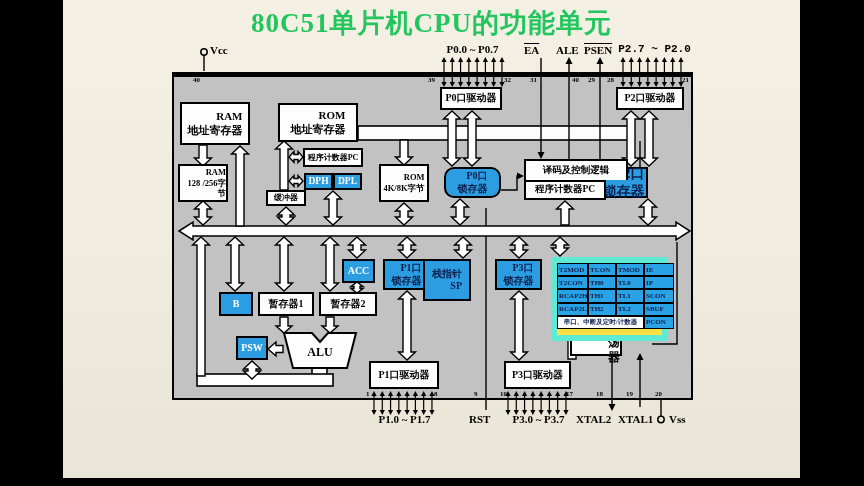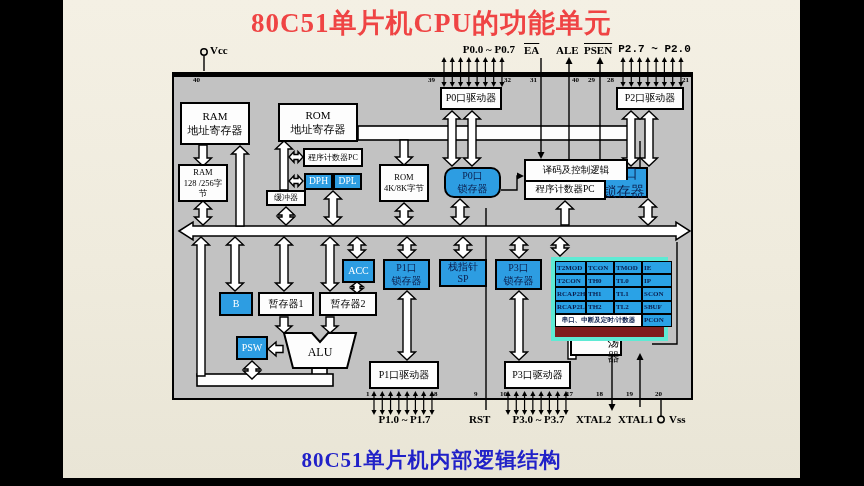--- a/index.html
+++ b/index.html
@@ -1,37 +1,37 @@
 <!DOCTYPE html>
 <html><head>
 <meta charset="utf-8">
 <style>
   html,body{margin:0;padding:0;}
   #stage{position:relative;width:864px;height:486px;background:#000;overflow:hidden;
          font-family:"Liberation Serif","DejaVu Serif",serif;}
   #paper{position:absolute;left:63px;top:0;width:737px;height:478px;
          background:linear-gradient(180deg,#f4f0e4 0%,#efebdd 55%,#e9e5d6 100%);}
   #title{position:absolute;left:63px;top:5px;width:737px;text-align:center;
-         font-size:27px;font-weight:bold;color:#ef4444;letter-spacing:1px;}
+         font-size:27px;font-weight:bold;color:#22c55e;letter-spacing:1px;}
   #caption{position:absolute;left:63px;top:446px;width:737px;text-align:center;
          font-size:21px;font-weight:bold;color:#2121c8;letter-spacing:1px;}
   #diagram{position:absolute;left:172px;top:72px;width:521px;height:328px;background:#c2c2c2;
          border:2px solid #000;border-top:5px solid #000;box-sizing:border-box;}
   #wires{position:absolute;left:0;top:0;width:864px;height:486px;z-index:2;}
   .box{position:absolute;z-index:3;display:flex;align-items:center;justify-content:center;
-       text-align:center;white-space:pre-line;box-sizing:border-box;font-weight:normal;line-height:1.25;}
+       text-align:right;white-space:pre-line;box-sizing:border-box;font-weight:bold;line-height:1.25;}
   .wbox{background:#fdfdfd;border:2px solid #000;color:#000;}
   .bbox{background:#2d9de2;border:2px solid #000;color:#fff;}
   .bdark{background:#2d9de2;border:2px solid #000;color:#0b1f4e;}
   .lbl{position:absolute;z-index:4;font-weight:bold;color:#000;font-size:11px;text-align:center;}
   .pn{position:absolute;z-index:4;font-weight:bold;color:#000;font-size:7px;}
   .ovl{text-decoration:overline;}
   #sfr{position:absolute;left:551px;top:257px;width:117px;height:84px;z-index:3;
        display:grid;grid-template-columns:31px 28px 28px 30px;grid-auto-rows:13.2px;
-       border:4px solid #5eead4;box-sizing:border-box;background:#7f1d1d;}
+       border:6px solid #5eead4;box-sizing:border-box;background:#fde047;}
   #sfr .c{background:#2aa2e6;border:1px solid #000;color:#0b1f4e;font-weight:bold;font-size:7px;
        display:flex;align-items:center;justify-content:flex-start;padding-left:1px;overflow:hidden;box-sizing:border-box;}
   #sfr .note{grid-column:1 / span 3;background:#fff;color:#0b1f4e;font-size:6.5px;justify-content:center;padding-left:0;}
 </style>
 </head>
 <body>
 
 <div id="stage">
   <div id="paper"></div>
   <div id="title">80C51单片机CPU的功能单元</div>
@@ -188,21 +188,21 @@
       <polygon points="560,237 551.5,245 556,245 556,248 551.5,248 560,256 568.5,248 564,248 564,245 568.5,245" fill="#fff" stroke="#000" stroke-width="1.4" stroke-linejoin="miter"></polygon>
       <polygon points="572,323 563.5,331 568,331 568,359 576,359 576,331 580.5,331" fill="#fff" stroke="#000" stroke-width="1.4" stroke-linejoin="miter"></polygon>
       <polygon points="280,317 280,326 276,326 284,333 292,326 288,326 288,317" fill="#fff" stroke="#000" stroke-width="1.4" stroke-linejoin="miter"></polygon>
       <polygon points="326,317 326,326 322,326 330,333 338,326 334,326 334,317" fill="#fff" stroke="#000" stroke-width="1.4" stroke-linejoin="miter"></polygon>
       <polygon points="268,349 276,342 276,345.5 283,345.5 283,352.5 276,352.5 276,356" fill="#fff" stroke="#000" stroke-width="1.4" stroke-linejoin="miter"></polygon>
       <polygon points="252,361 243.5,369 248,369 248,371 243.5,371 252,379 260.5,371 256,371 256,369 260.5,369" fill="#fff" stroke="#000" stroke-width="1.4" stroke-linejoin="miter"></polygon>
       <polygon points="284,333 312,333 320,342 328,333 356,333 347,368 293,368" fill="#fdfdfd" stroke="#000" stroke-width="2" stroke-linejoin="miter"></polygon>
     </svg>
 
   <div class="lbl" style="left:210px;top:44px;">Vcc</div>
-  <div class="lbl" style="left:430px;top:43px;width:85px;text-align:right;">P0.0 ~ P0.7</div>
+  <div class="lbl" style="left:430px;top:43px;width:85px;">P0.0 ~ P0.7</div>
   <div class="lbl ovl" style="left:524px;top:44px;">EA</div>
   <div class="lbl" style="left:556px;top:44px;">ALE</div>
   <div class="lbl ovl" style="left:584px;top:44px;">PSEN</div>
   <div class="lbl" style="left:612px;top:43px;width:85px;font-family:Liberation Mono, monospace;">P2.7 ~ P2.0</div>
   <div class="lbl" style="left:362px;top:413px;width:85px;">P1.0 ~ P1.7</div>
   <div class="lbl" style="left:469px;top:413px;">RST</div>
   <div class="lbl" style="left:496px;top:413px;width:85px;">P3.0 ~ P3.7</div>
   <div class="lbl" style="left:576px;top:413px;">XTAL2</div>
   <div class="lbl" style="left:618px;top:413px;">XTAL1</div>
   <div class="lbl" style="left:669px;top:413px;">Vss</div>
@@ -245,21 +245,21 @@
   <div class="box wbox" style="left:524px;top:159px;width:104px;height:21px;font-size:9.5px;border-bottom:none;">译码及控制逻辑</div>
   <div class="box wbox" style="left:524px;top:180px;width:82px;height:20px;font-size:9.5px;">程序计数器PC</div>
   <div class="box bbox" style="left:342px;top:259px;width:33px;height:24px;font-size:10px;">ACC</div>
   <div class="box bbox" style="left:219px;top:292px;width:34px;height:24px;font-size:10px;">B</div>
   <div class="box wbox" style="left:258px;top:292px;width:56px;height:24px;font-size:10px;">暂存器1</div>
   <div class="box wbox" style="left:319px;top:292px;width:58px;height:24px;font-size:10px;">暂存器2</div>
   <div class="box bbox" style="left:236px;top:336px;width:32px;height:24px;font-size:10px;">PSW</div>
   <div class="box" style="left:300px;top:344px;width:40px;height:16px;font-size:12px;z-index:4;">ALU</div>
   <div class="box bdark" style="left:383px;top:259px;width:47px;height:31px;font-size:10px;">P1口
 锁存器</div>
-  <div class="box bdark" style="left:439px;top:259px;width:48px;height:28px;font-size:10px;">栈指针
+  <div class="box bdark" style="left:423px;top:259px;width:48px;height:42px;font-size:10px;">栈指针
 SP</div>
   <div class="box bdark" style="left:495px;top:259px;width:47px;height:31px;font-size:10px;">P3口
 锁存器</div>
   <div class="box wbox" style="left:570px;top:329px;width:52px;height:27px;font-size:12px;padding-left:35px;">振荡器</div>
   <div class="box wbox" style="left:369px;top:361px;width:70px;height:28px;font-size:10px;">P1口驱动器</div>
   <div class="box wbox" style="left:504px;top:361px;width:67px;height:28px;font-size:10px;">P3口驱动器</div>
 
   <div id="sfr">
     <div class="c">T2MOD</div>
     <div class="c">TCON</div>
@@ -274,14 +274,13 @@
     <div class="c">TL1</div>
     <div class="c">SCON</div>
     <div class="c">RCAP2L</div>
     <div class="c">TH2</div>
     <div class="c">TL2</div>
     <div class="c">SBUF</div>
     <div class="c note">串口、中断及定时/计数器</div>
     <div class="c">PCON</div>
   </div>
 
-  <div id="caption">80C51单片机内部逻辑结构</div>
 </div>
 
 </body></html>

